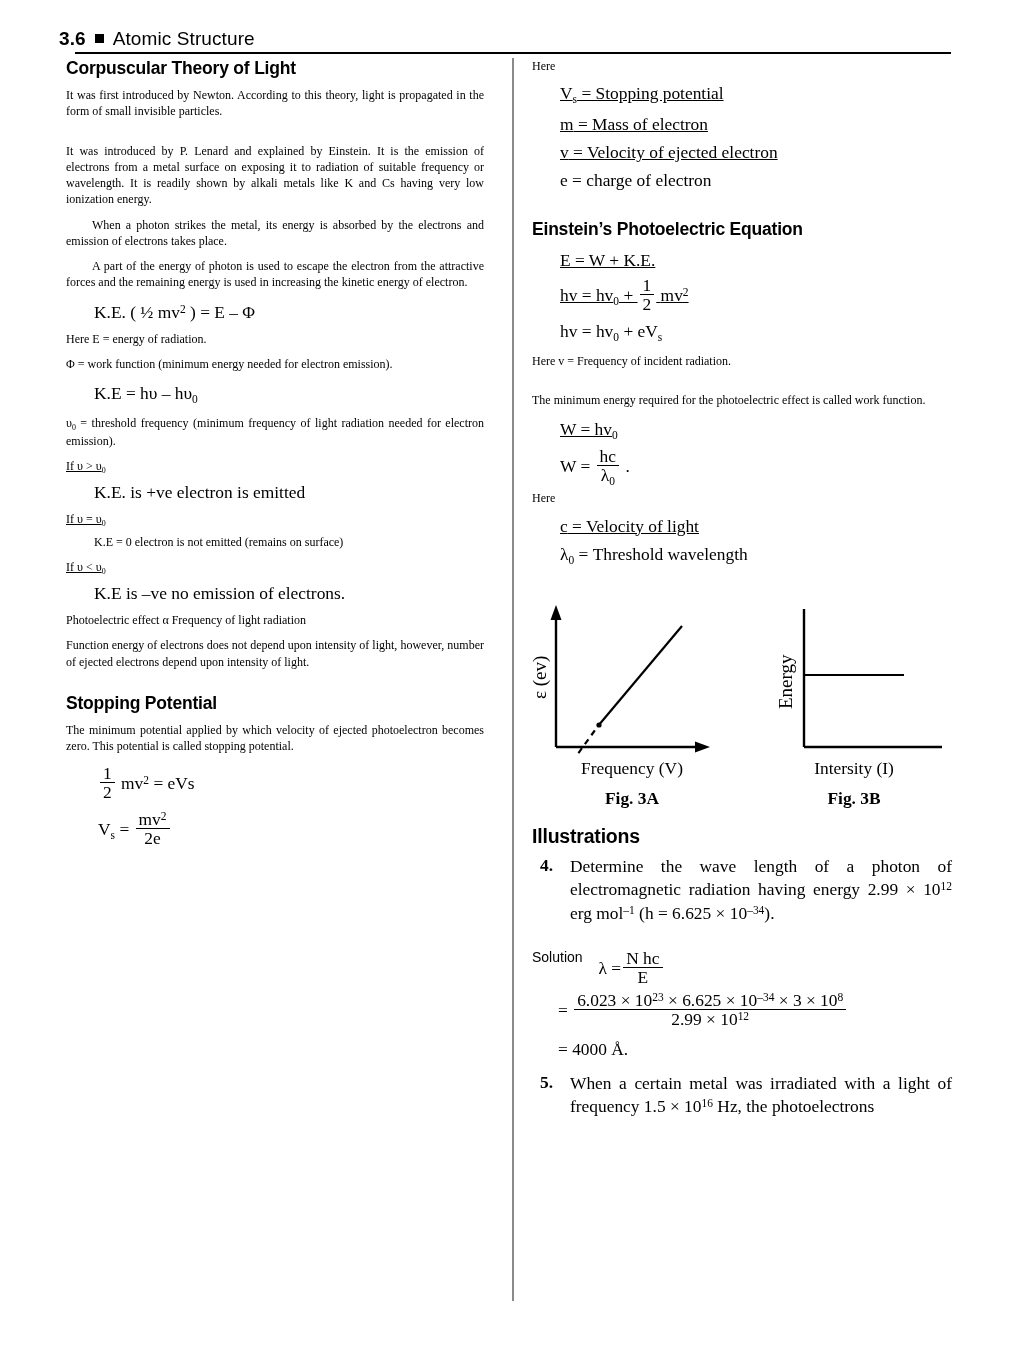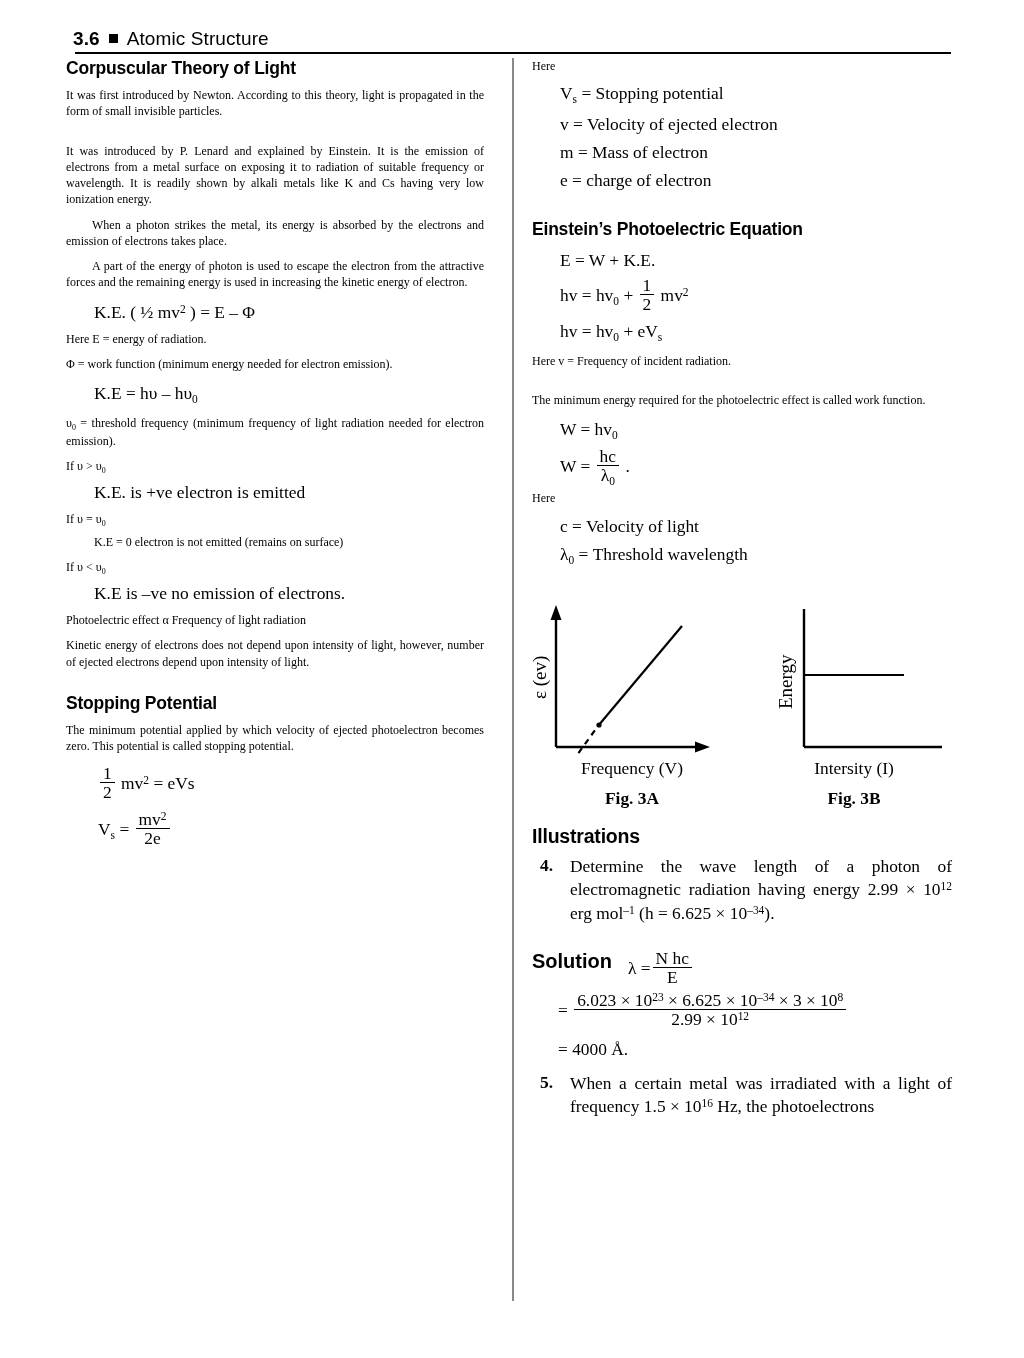--- a/index.html
+++ b/index.html
@@ -8,21 +8,21 @@
     background:#ffffff;
     font-family:"Liberation Serif", serif;
     color:#000000;
     position:relative;
     overflow:hidden;
   }
   .page { position:absolute; left:0; top:0; width:1024px; height:1358px; }
 
   
   .runhead {
-    position:absolute; left:73px; top:28px; width:876px;
+    position:absolute; left:59px; top:28px; width:876px;
     font-family:"Liberation Sans", sans-serif;
     font-size:19px; letter-spacing:0.1px;
     display:flex; align-items:center; gap:7px;
   }
   .runhead .folio { font-weight:bold; }
   .runhead .sq { display:inline-block; width:9px; height:9px; background:#000; margin:0 2px 1px 2px; }
   .runhead .rhtitle { font-weight:normal; }
   .headrule { position:absolute; left:75px; top:52px; width:876px; height:2px; background:#000; }
 
   
@@ -44,21 +44,21 @@
     text-align:justify; text-justify:inter-word;
     hyphens:none;
   }
   p.body.noj { text-align:left; }
   p.ind { text-indent:26px; }
   p.eq {
     margin:0 0 7px 0; font-size:17.4px; line-height:1.38;
     text-align:left; padding-left:28px;
   }
   p.eq0 { padding-left:0; }
-  p.tight { margin-bottom:4px; }
+  p.tight { margin-bottom:4px;text-decoration:underline; }
   .sub { font-size:0.66em; vertical-align:-0.32em; }
   .sup { font-size:0.66em; vertical-align:0.48em; }
   .gap14 { height:14px; }
   .gap20 { height:20px; }
 
   
   .frac {
     display:inline-block; vertical-align:-0.52em;
     text-align:center; line-height:1.04;
     margin:0 2px;
@@ -71,21 +71,21 @@
   .ill { position:relative; padding-left:38px; margin:0 0 9px 0; }
   .ill .num {
     position:absolute; left:8px; top:0;
     font-weight:bold; font-size:17.4px;
   }
   .ill p { margin:0; font-size:17.4px; line-height:1.355; text-align:justify; }
 
   .solrow { display:flex; align-items:flex-start; gap:16px; margin:0 0 4px 0; }
   .solrow .lbl {
     font-family:"Liberation Sans", sans-serif;
-    font-weight:bold; font-size:20px; line-height:1.3;
+    font-weight:normal; font-size:14px; line-height:1.3;
   }
   .solrow .expr { font-size:17.4px; line-height:1.25; padding-top:1px; }
 
   
   .figs { position:relative; height:212px; margin-top:4px; }
   .figbox { position:absolute; top:0; }
   .figA { left:0;   width:200px; }
   .figB { left:222px; width:200px; }
   .fcap {
     text-align:center; font-size:17.4px; line-height:1.3;
@@ -127,39 +127,39 @@
     <p class="body noj tight"><span>If  υ &gt; υ</span><span class="sub">0</span></p>
     <p class="eq">K.E. is  +ve electron is emitted</p>
 
     <p class="body noj tight"><span>If υ = υ</span><span class="sub">0</span></p>
     <p class="body" style="text-indent:28px">K.E = 0 electron is not emitted (remains on surface)</p>
 
     <p class="body noj tight"><span>If υ &lt; υ</span><span class="sub">0</span></p>
     <p class="eq">K.E is –ve no emission of electrons.</p>
 
     <p class="body noj">Photoelectric effect α Frequency  of light radiation</p>
-    <p class="body">Kinetic energy of electrons does not depend upon intensity of light, however, number of ejected electrons depend upon intensity of light.</p>
+    <p class="body">Function energy of electrons does not depend upon intensity of light, however, number of ejected electrons depend upon intensity of light.</p>
 
     <div class="gap14"></div>
     <h2 class="head">Stopping Potential</h2>
     <p class="body">The minimum potential applied by which velocity of ejected photoelectron becomes zero. This potential is called stopping potential.</p>
 
     <p class="eq" style="padding-left:32px;margin-bottom:9px"><span class="frac big"><span class="n">1</span><span class="d">2</span></span> <span>mv</span><span class="sup">2</span><span> =  eVs</span></p>
 
     <p class="eq" style="padding-left:32px"><span>V</span><span class="sub">s</span><span> = </span><span class="frac big"><span class="n"><span>mv</span><span class="sup">2</span></span><span class="d">2e</span></span></p>
 
   </div>
 
   <div class="col colR">
 
     <p class="body noj" style="margin-bottom:7px">Here</p>
 
     <p class="eq tight"><span>V</span><span class="sub">s</span><span> = Stopping potential</span></p>
+    <p class="eq tight"><span>m</span><span> = Mass of electron</span></p>
     <p class="eq tight"><span>v</span><span> = Velocity of ejected electron</span></p>
-    <p class="eq tight"><span>m</span><span> = Mass of electron</span></p>
     <p class="eq"><span>e</span><span> = charge of electron</span></p>
 
     <div class="gap20"></div>
     <h2 class="head">Einstein’s Photoelectric Equation</h2>
 
     <p class="eq eq0 tight" style="padding-left:28px">E = W + K.E.</p>
 
     <p class="eq tight" style="margin-bottom:6px"><span>hv = hv</span><span class="sub">0</span><span> + </span><span class="frac big"><span class="n">1</span><span class="d">2</span></span> <span>mv</span><span class="sup">2</span></p>
 
     <p class="eq"><span>hv = hv</span><span class="sub">0</span><span> + eV</span><span class="sub">s</span></p>

